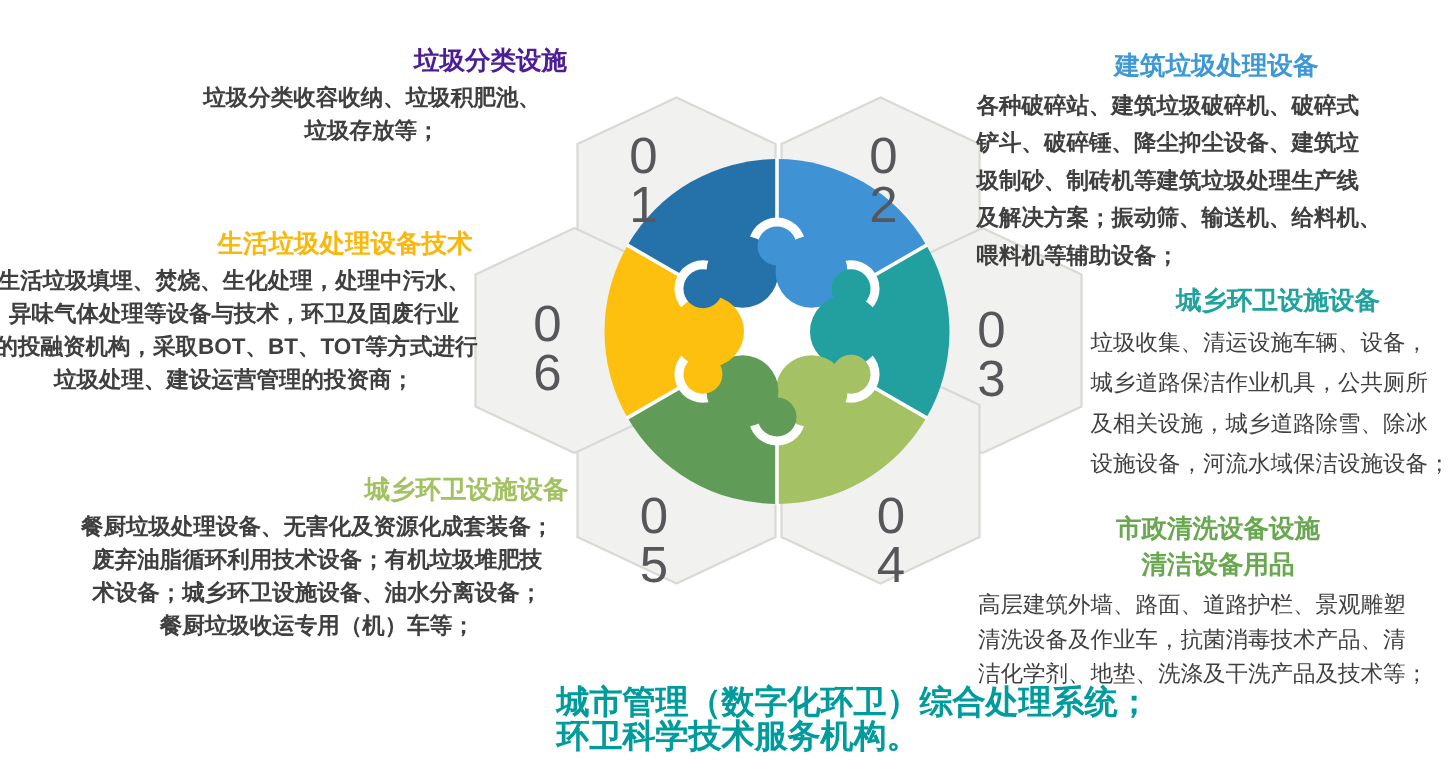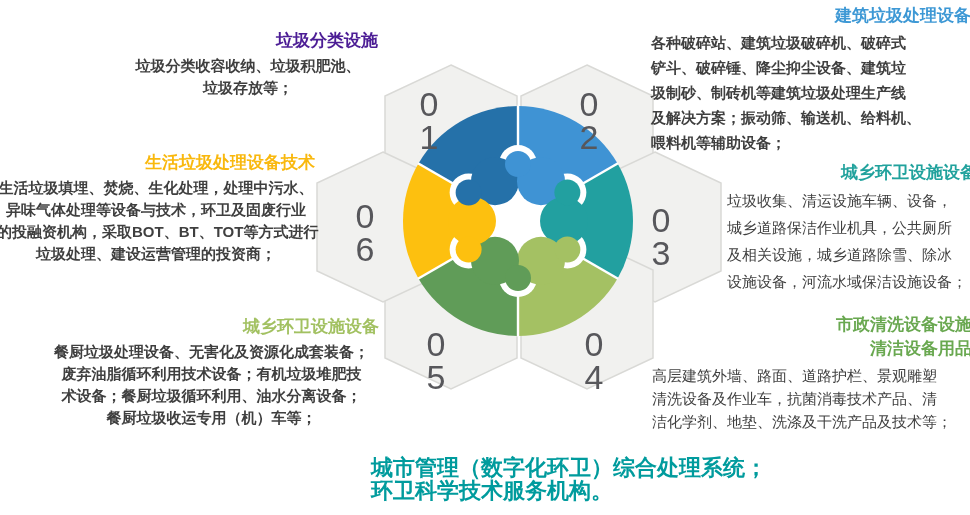--- a/index.html
+++ b/index.html
@@ -6,21 +6,21 @@
   #canvas{
     position:relative;width:970px;height:515px;background:#fff;overflow:hidden;
     font-family:"Liberation Sans","DejaVu Sans",sans-serif;
   }
   #diagram-svg{position:absolute;left:0;top:0;}
   .tblock{position:absolute;}
   .tb-title{font-weight:bold;font-size:17px;line-height:22px;white-space:pre;}
   .tb-desc{font-size:15px;color:#3F3F3F;white-space:pre;margin-top:3px;}
   .align-r .tb-title{text-align:right;}
   .align-r .tb-desc{text-align:center;}
-  .align-l .tb-title{text-align:right;}
+  .align-l .tb-title{text-align:center;margin-top:28px;}
   .align-l .tb-desc{text-align:left;}
   .lh22 .tb-desc{line-height:22px;font-weight:bold;}
   .lh23 .tb-desc{line-height:23px;}
   .lh25 .tb-desc{line-height:25px;font-weight:bold;}
   .lh27 .tb-desc{line-height:27px;}
   .t2l .tb-title{line-height:24px;}
   
   .pos-b01{top:30px;right:592px;width:260px;}
   .pos-b02{top:5px;left:651px;width:320px;}
   .pos-b03{top:162px;left:727px;width:250px;}
@@ -122,21 +122,21 @@
 清洁设备用品</div>
     <div class="tb-desc" style="color: rgb(63, 63, 63);">高层建筑外墙、路面、道路护栏、景观雕塑
 清洗设备及作业车，抗菌消毒技术产品、清
 洁化学剂、地垫、洗涤及干洗产品及技术等；</div>
   </div>
 
   <div class="tblock align-r lh22 pos-b05">
     <div class="tb-title" style="color: rgb(162, 193, 97);">城乡环卫设施设备</div>
     <div class="tb-desc" style="color: rgb(63, 63, 63);">餐厨垃圾处理设备、无害化及资源化成套装备；
 废弃油脂循环利用技术设备；有机垃圾堆肥技
-术设备；餐厨垃圾循环利用、油水分离设备；
+术设备；城乡环卫设施设备、油水分离设备；
 餐厨垃圾收运专用（机）车等；</div>
   </div>
 
   <div class="tblock align-r lh22 pos-b06">
     <div class="tb-title" style="color: rgb(249, 184, 13);">生活垃圾处理设备技术</div>
     <div class="tb-desc" style="color: rgb(63, 63, 63);">生活垃圾填埋、焚烧、生化处理，处理中污水、
 异味气体处理等设备与技术，环卫及固废行业
 的投融资机构，采取BOT、BT、TOT等方式进行
 垃圾处理、建设运营管理的投资商；</div>
   </div>

